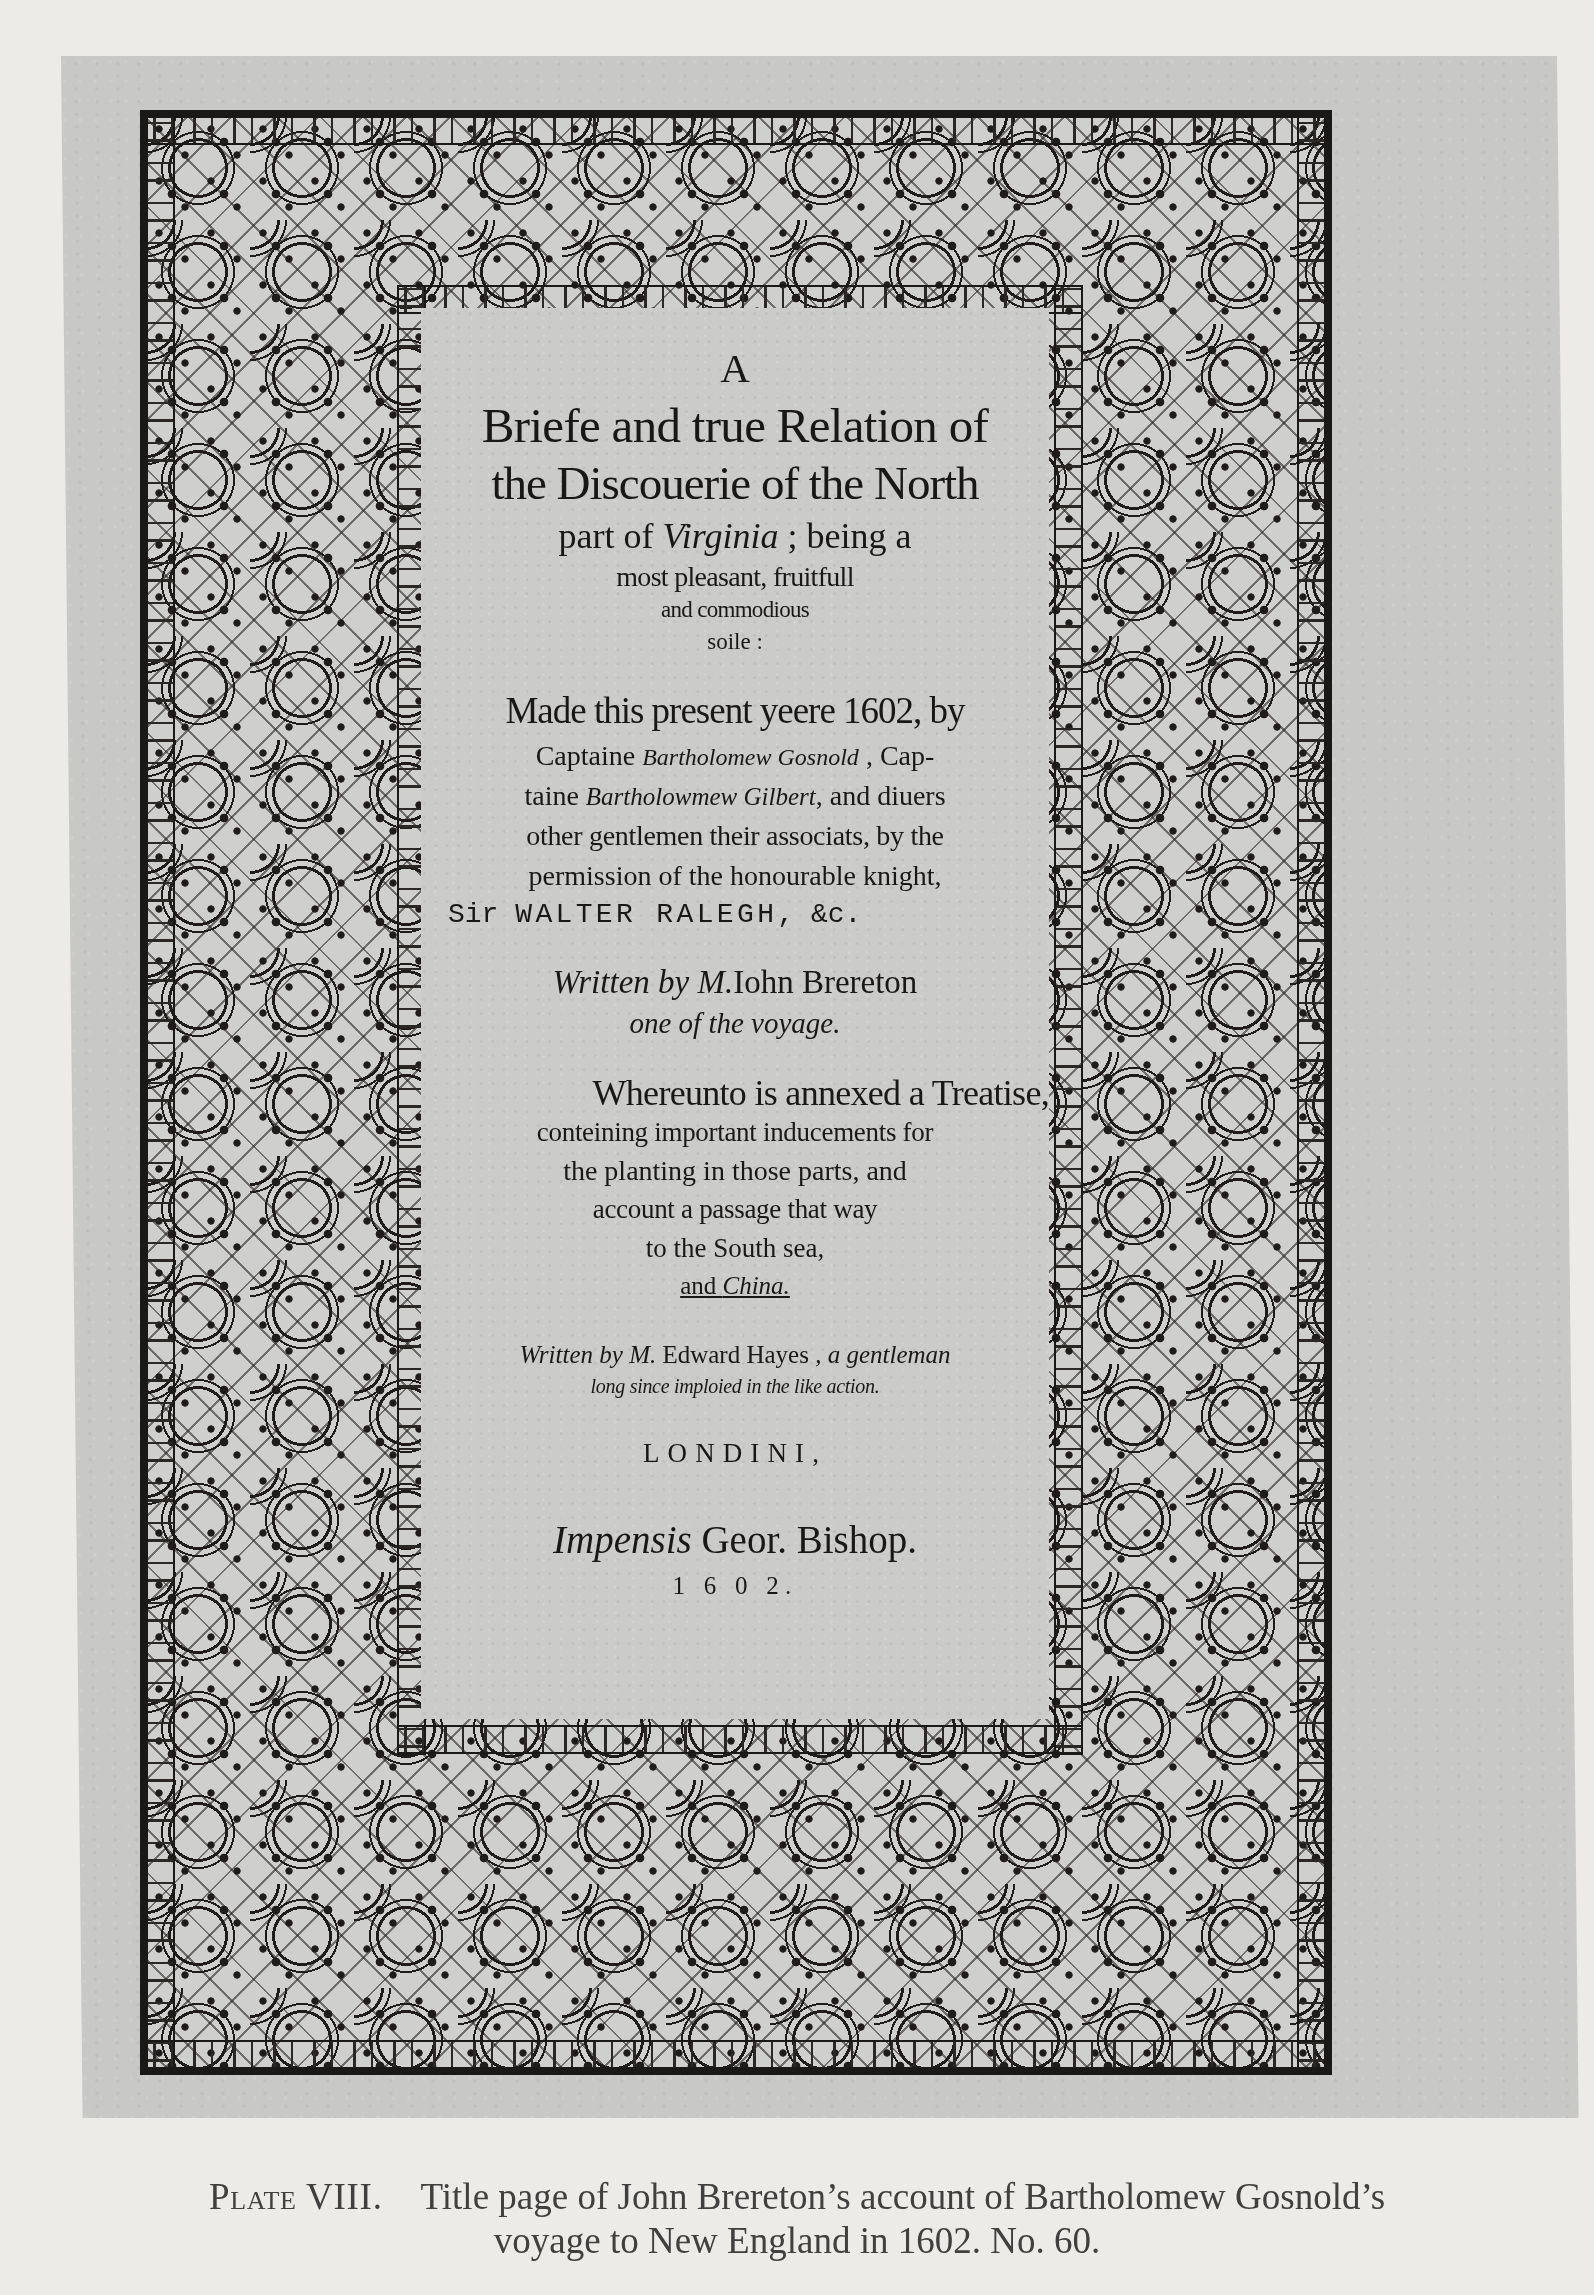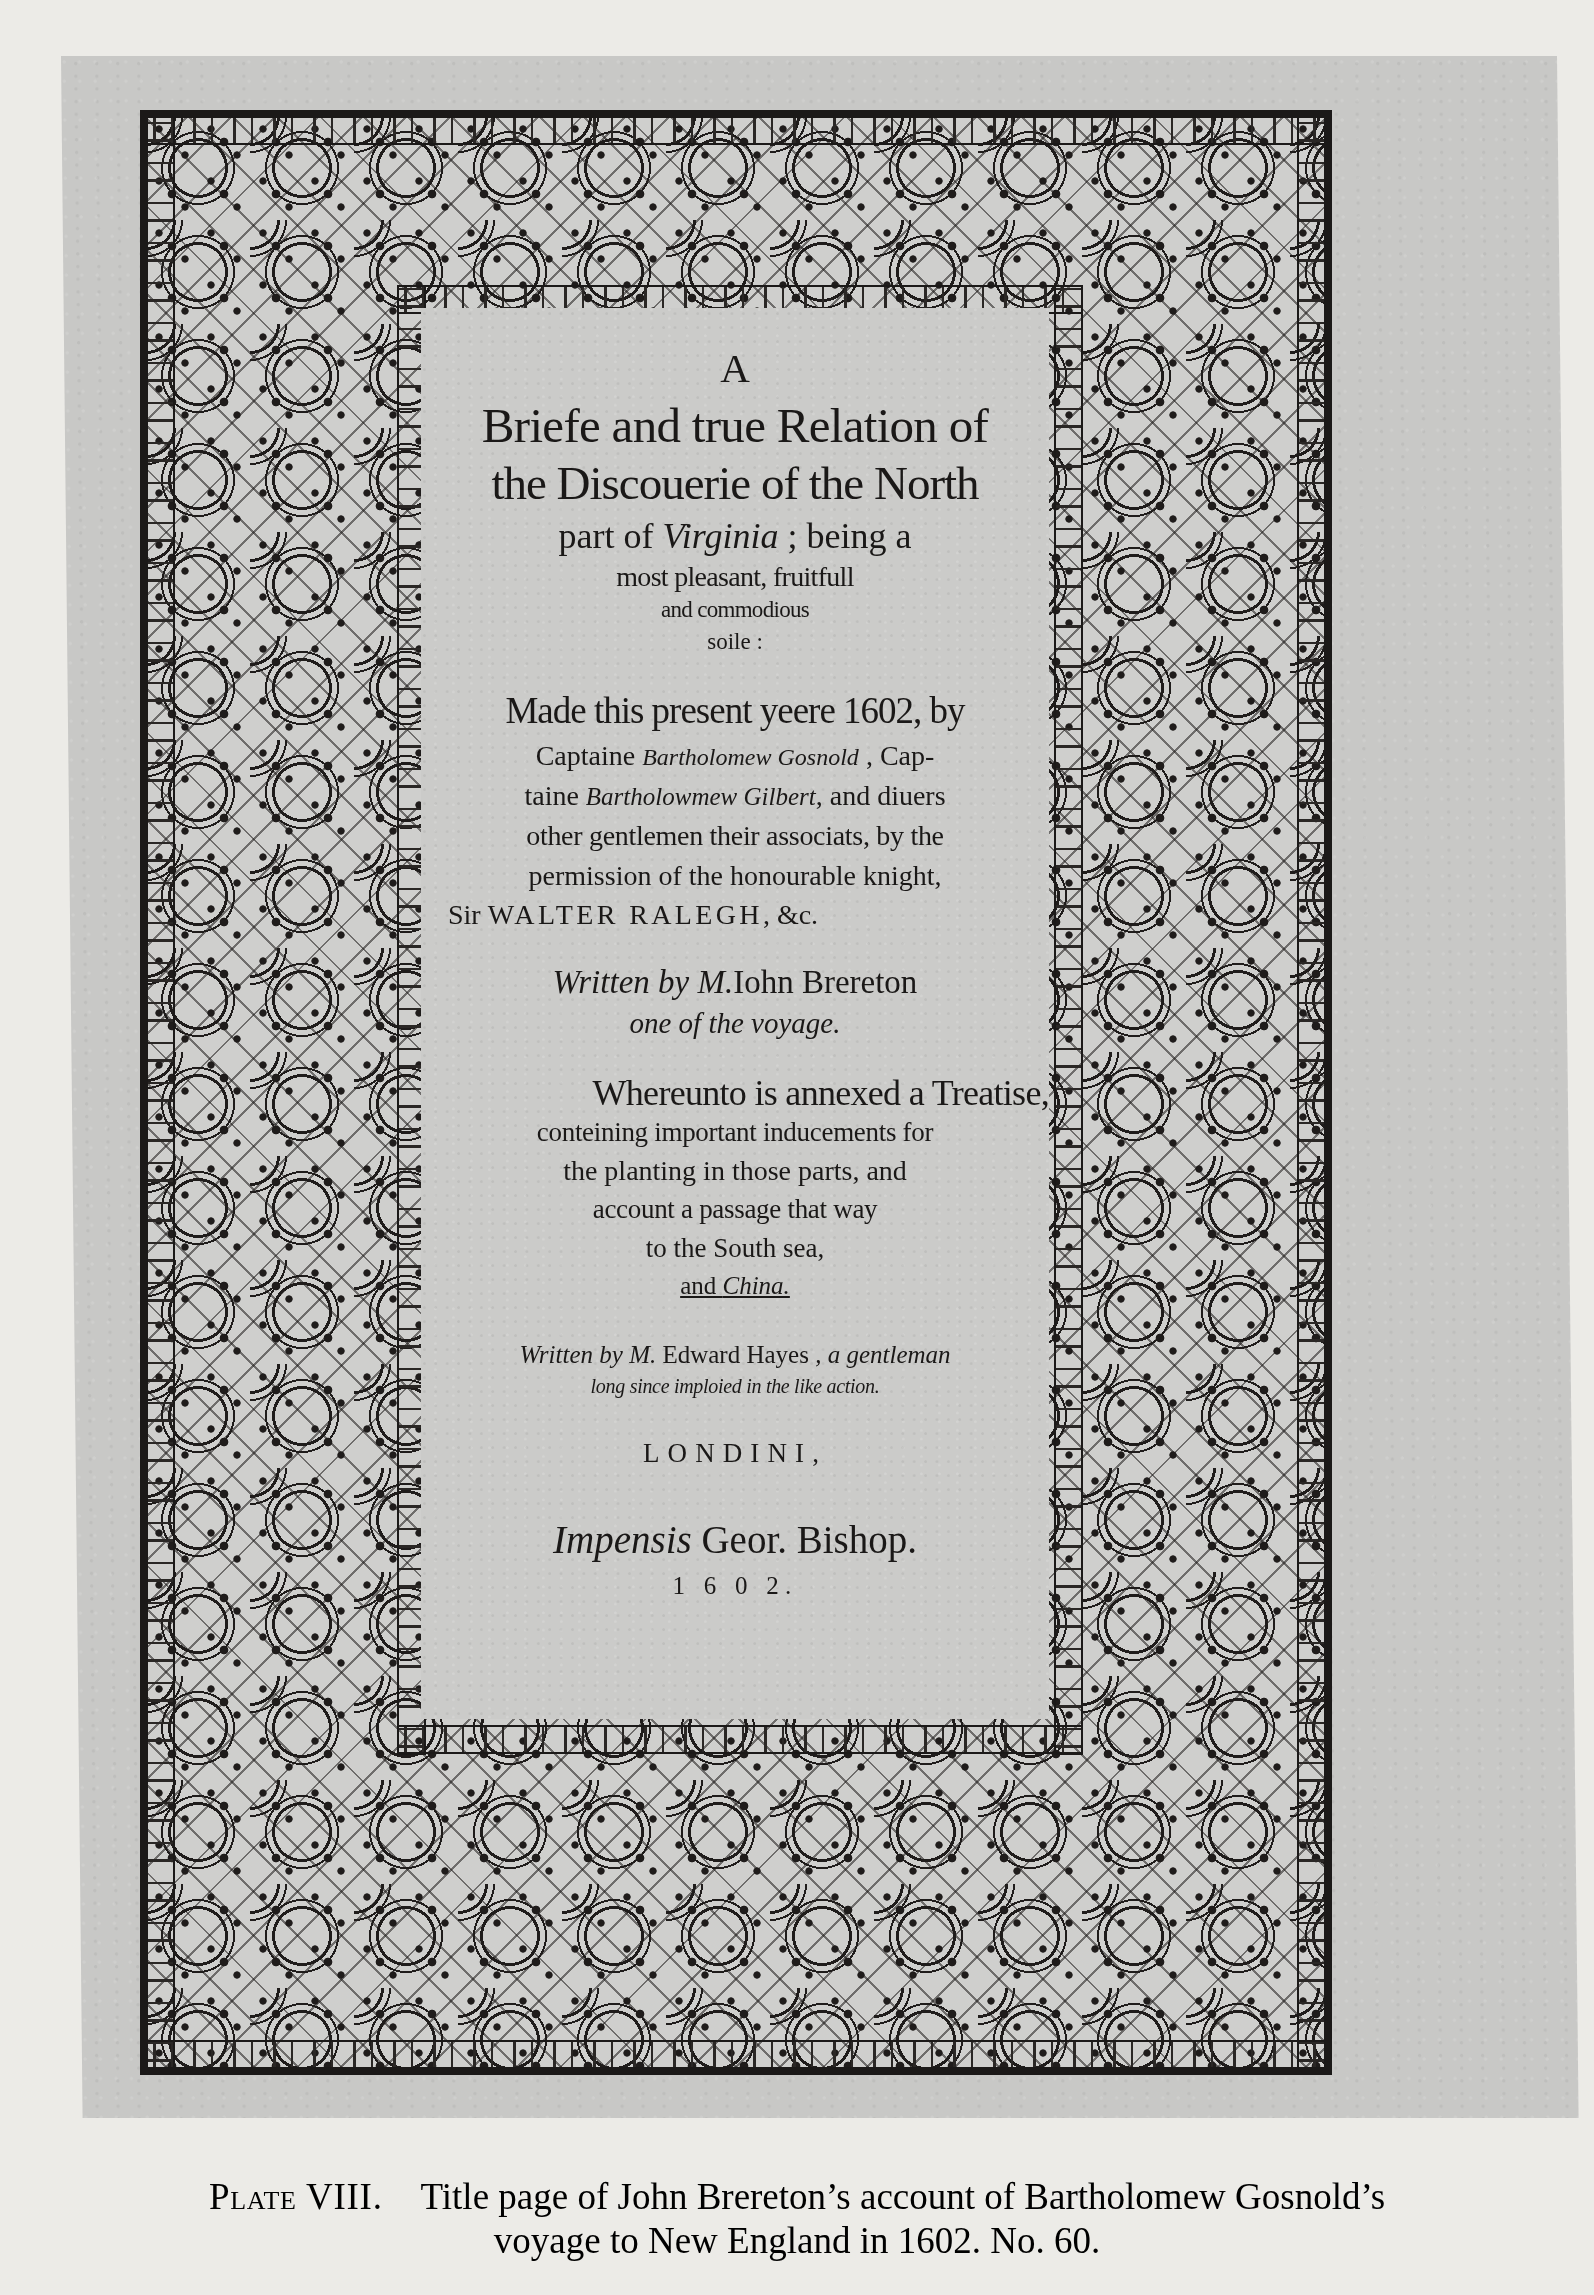--- a/index.html
+++ b/index.html
@@ -84,21 +84,21 @@
       text-align: center;
       font-family: "Liberation Serif", "DejaVu Serif", serif;
     }
     .tl { position: absolute; left: 0; right: 0; white-space: nowrap; line-height: 1; }
     .i { font-style: italic; }
     .sc { letter-spacing: 0.12em; }
     .caption {
       position: absolute;
       left: 0; right: 0;
       text-align: center;
-      color: #000000;
+      color: #404040;
       font-family: "Liberation Serif", "DejaVu Serif", serif;
       font-size: 37px;
       line-height: 1;
       white-space: nowrap;
     }
     .caption .plate-label { font-variant: small-caps; letter-spacing: 0.02em; }
   </style>
 </head>
 <body>
 
@@ -131,21 +131,21 @@
 
   <div class="tl" style="top:384px;font-size:37px;letter-spacing:-1px;">Made this present yeere 1602, by</div>
   <div class="tl" style="top:434px;font-size:28px;">
     <span>Captaine </span><span class="i" style="font-size:24px;">Bartholomew Gosnold</span><span> , Cap-</span>
   </div>
   <div class="tl" style="top:474px;font-size:28px;">
     <span>taine </span><span class="i" style="font-size:25px;">Bartholowmew Gilbert</span><span>, and diuers</span>
   </div>
   <div class="tl" style="top:514px;font-size:28px;letter-spacing:-0.3px;">other gentlemen their associats, by the</div>
   <div class="tl" style="top:554px;font-size:28px;">permission of the honourable knight,</div>
-  <div class="tl" style="top:593px;font-size:28px;text-align:left;padding-left:27px;">
+  <div class="tl" style="top:593px;font-size:28px;text-align:left;padding-left:27px;font-family:Liberation Mono, monospace;">
     <span>Sir </span><span class="sc" style="font-variant:small-caps;">WALTER RALEGH</span><span>, &amp;c.</span>
   </div>
 
   <div class="tl" style="top:658px;font-size:33px;">
     <span class="i">Written by M.</span><span>Iohn Brereton</span>
   </div>
   <div class="tl i" style="top:701px;font-size:29px;">one of the voyage.</div>
 
   <div class="tl" style="top:767px;font-size:36px;letter-spacing:-0.7px;text-align:right;">Whereunto is annexed a Treatise,</div>
   <div class="tl" style="top:811px;font-size:27px;letter-spacing:-0.3px;">conteining important inducements for</div>

